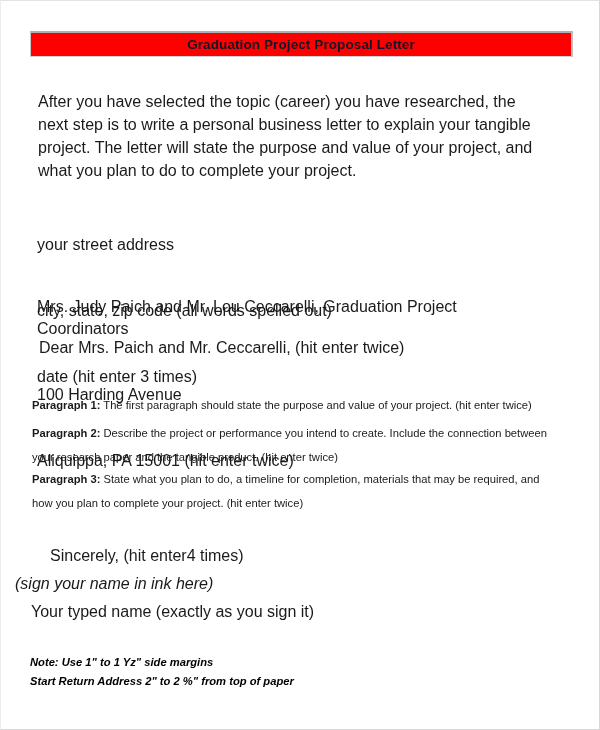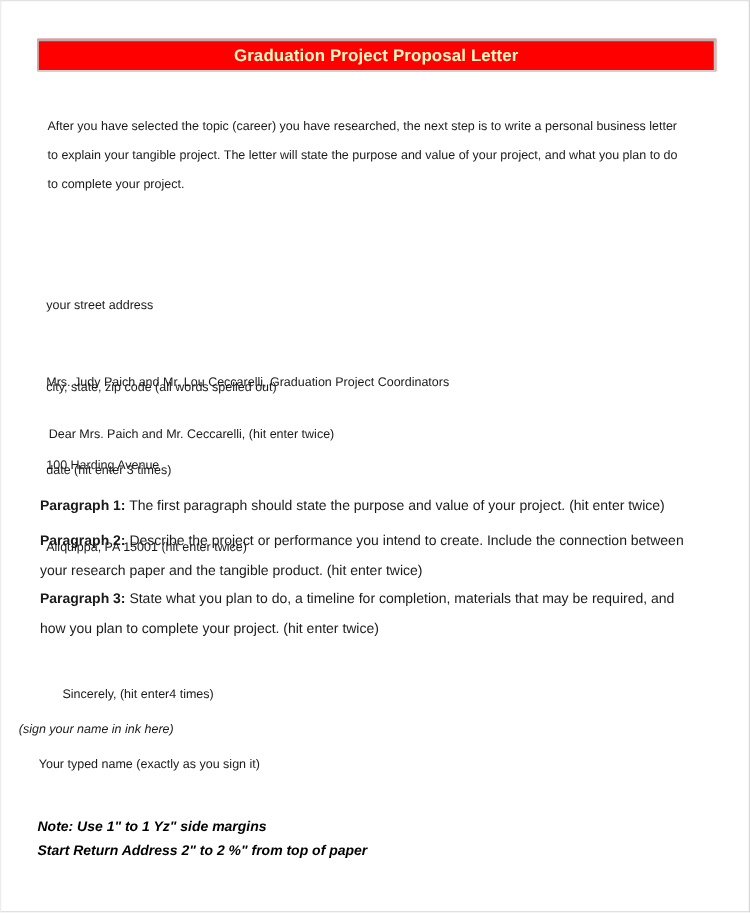--- a/index.html
+++ b/index.html
@@ -34,40 +34,40 @@
     border-top: 2px solid #b0b0b0;
     border-left: 1px solid #c6c6c6;
     border-right: 2px solid #c0c0c0;
     border-bottom: 1px solid #d0d0d0;
     box-sizing: border-box;
     display: flex;
     align-items: center;
     justify-content: center;
   }
   .banner-title {
-    color: #fef9c3;
+    color: #0f172a;
     font-size: 13.5px;
     font-weight: bold;
     letter-spacing: 0.1px;
     line-height: 1;
     white-space: nowrap;
     text-align: right;
   }
 
   
   .content {
     position: absolute;
     left: 0;
     top: 0;
     width: 600px;
   }
   .blk {
     position: absolute;
     color: #1a1a1a;
-    font-size: 10px;
+    font-size: 16px;
     line-height: 22px;
     white-space: pre-wrap;
   }
   .intro {
     left: 37px;
     top: 89px;
     width: 512px;
     line-height: 23px;
   }
   .addr-sender {

